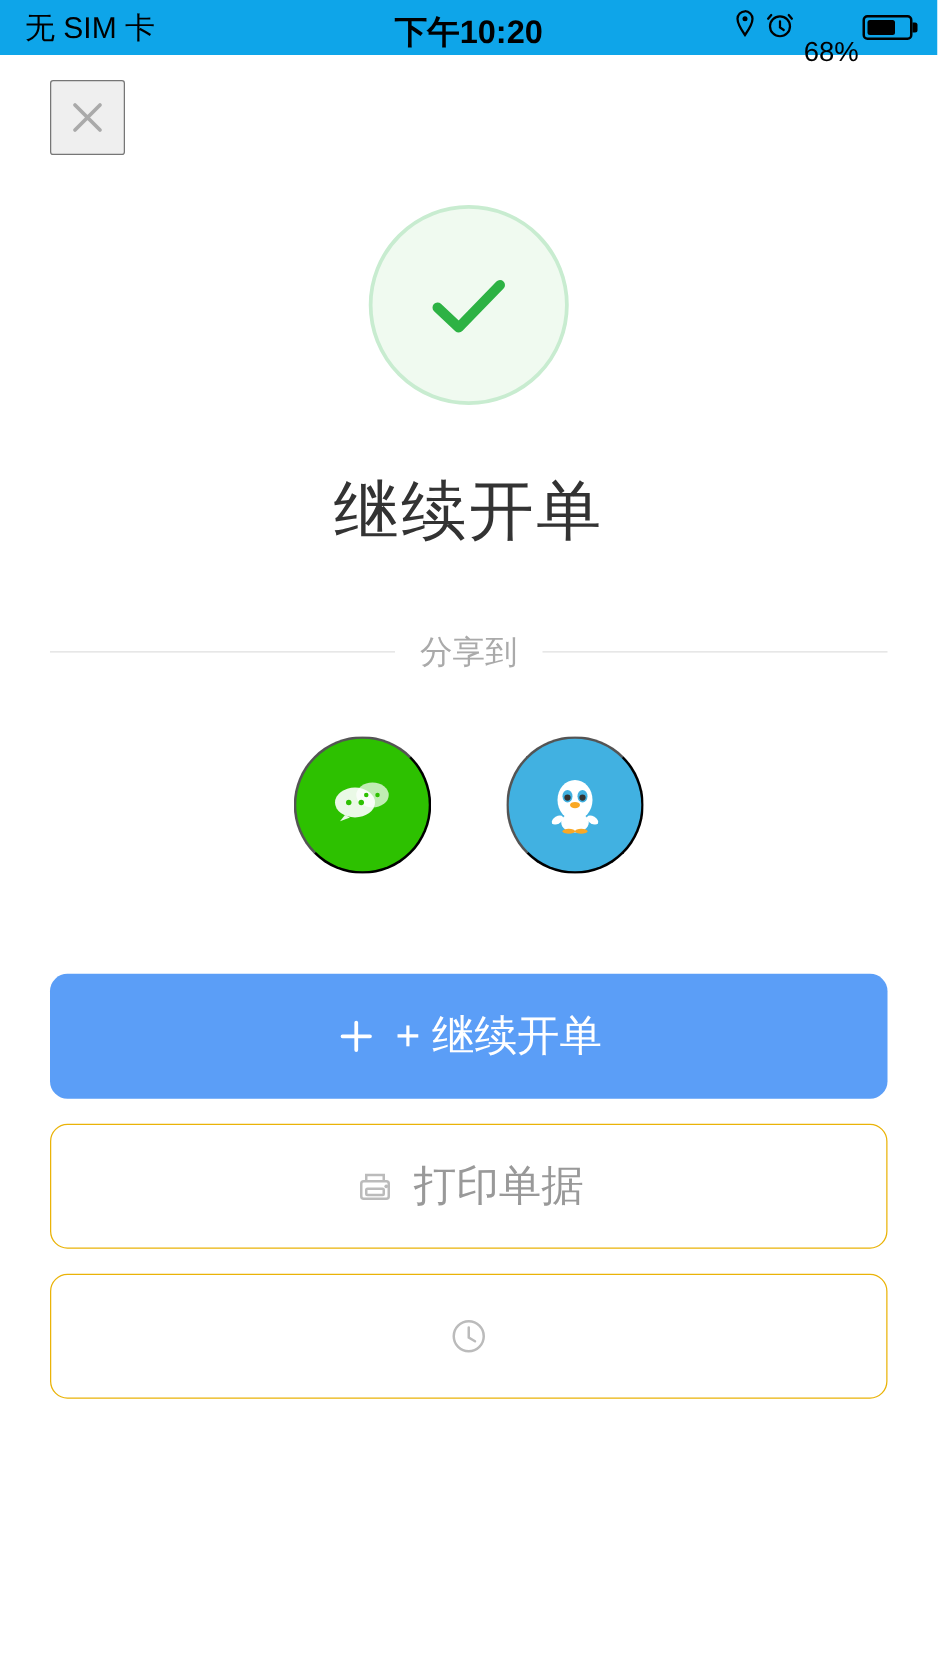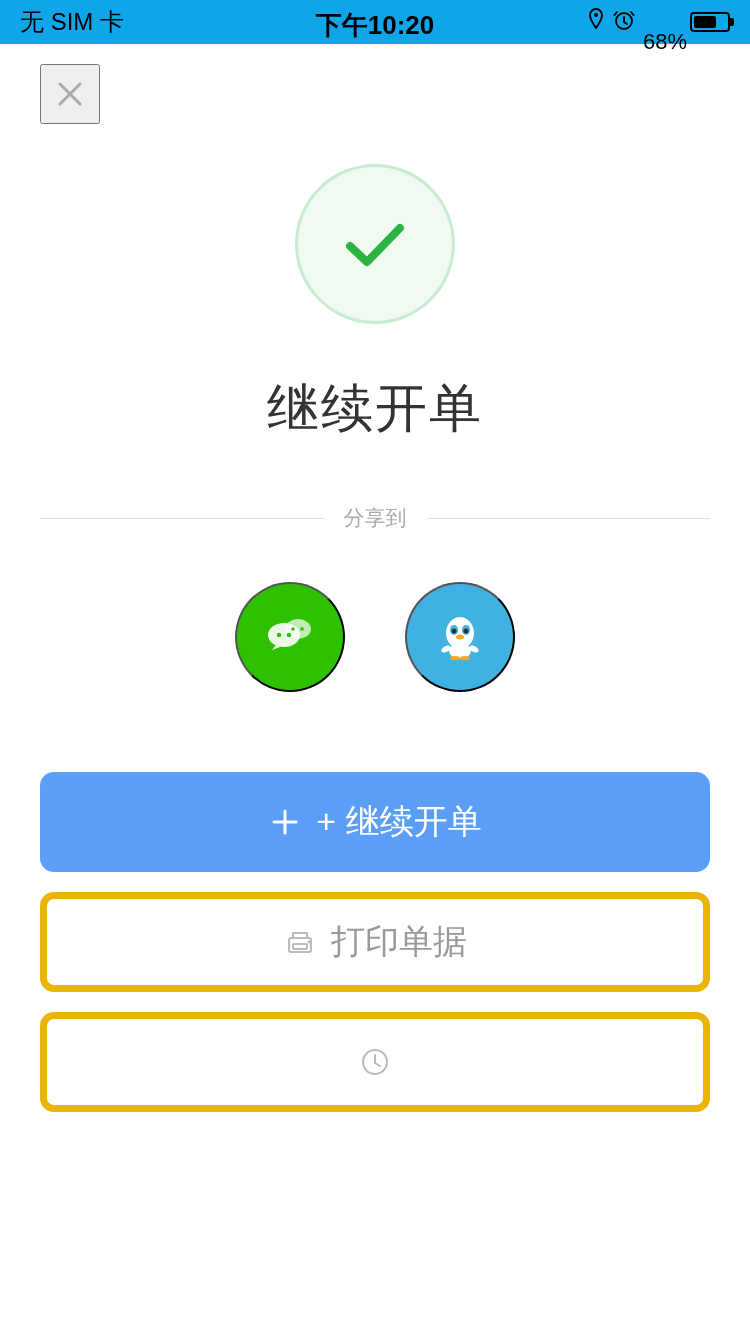--- a/index.html
+++ b/index.html
@@ -129,21 +129,21 @@
       align-items: center;
       gap: 20px;
       margin-bottom: 50px;
     }
     .divider-line {
       flex: 1;
       height: 1px;
       background: #e0e0e0;
     }
     .divider-text {
-      font-size: 21px;
+      font-size: 26px;
       color: #aaa;
     }
 
     .share-icons {
       display: flex;
       gap: 60px;
       margin-bottom: 80px;
     }
     .share-icon-btn {
       width: 110px;
@@ -176,21 +176,21 @@
       justify-content: center;
       gap: 14px;
     }
     .btn-primary {
       background: #5b9ef7;
       color: #fff;
     }
     .btn-secondary {
       background: #fff;
       color: #999;
-      border: 7px solid #eab308;
+      border: 1px solid #eab308;
     }
     .btn-icon { display: flex; align-items: center; }
     .btn-icon svg { width: 34px; height: 34px; }
   </style>
 </head>
 <body>
 
 <div class="status-bar">
   <div class="status-left">
     <span>无 SIM 卡</span>

